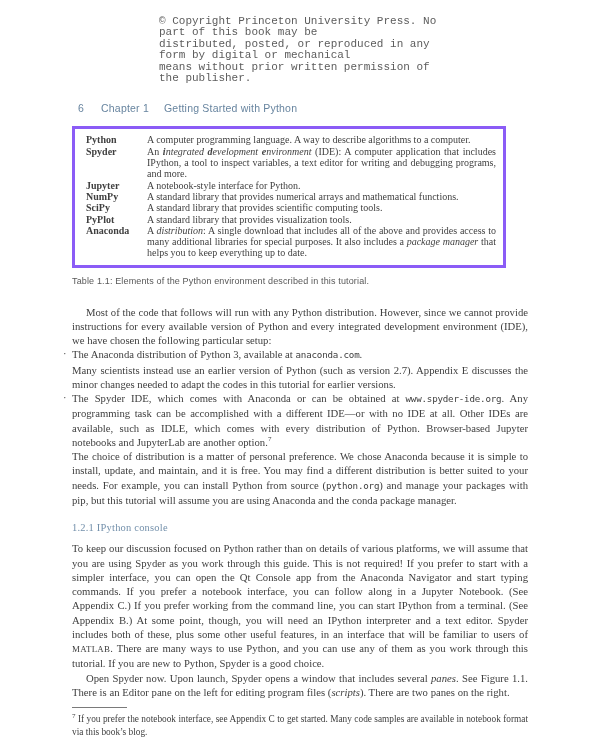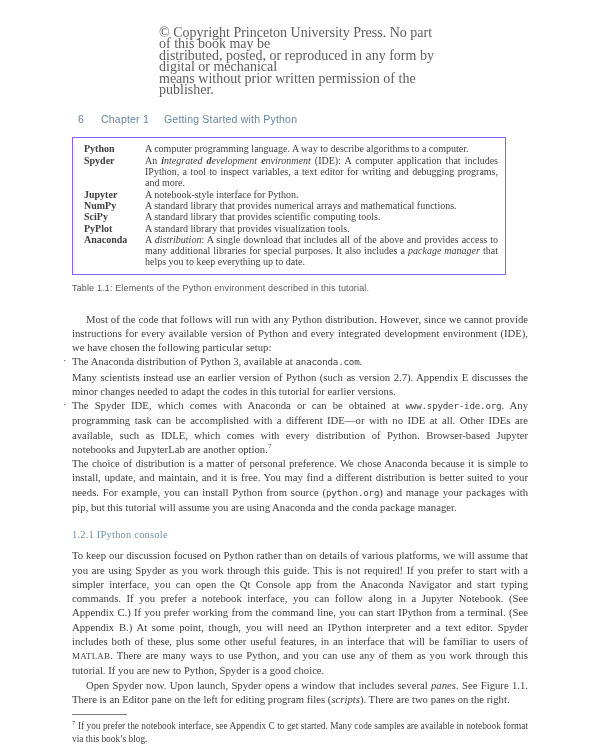--- a/index.html
+++ b/index.html
@@ -1,35 +1,35 @@
 <!DOCTYPE html>
 <html><head>
 <meta charset="utf-8">
 <style>
   html,body{margin:0;padding:0;}
   body{
     width:600px;height:750px;background:#ffffff;overflow:hidden;
     font-family:"Liberation Serif",serif;color:#3e3e3e;
   }
   .copyright{
-    width:282px;margin:27px auto 0;
-    font-family:Liberation Serif, serif;
-    font-size:14px;line-height:11.4px;color:#5c5c5c;
+    width:282px;margin:16px auto 0;
+    font-family:Liberation Mono, monospace;
+    font-size:11px;line-height:11.4px;color:#5c5c5c;
   }
   .page-header{
     display:flex;align-items:baseline;
     margin:18px 72px 0 78px;
     font-family:"Liberation Sans",sans-serif;
     font-size:10.5px;color:#67849f;letter-spacing:.2px;
   }
   .page-header .num{margin-right:17px;}
   .page-header .chap{margin-right:15px;}
   .defs-table{
     box-sizing:border-box;margin:12px 0 0 72px;width:434px;
-    border:1px solid #8b5cf6;padding:5px 0 6px;
+    border:3px solid #8b5cf6;padding:5px 0 6px;
     font-size:10px;line-height:11.3px;color:#3f3f3f;
   }
   .trow{display:flex;}
   .term{flex:0 0 61px;padding-left:11px;font-weight:bold;}
   .desc{flex:1;padding-right:7px;text-align:justify;}
   .table-caption{
     margin:8px 0 0 72px;
     font-family:"Liberation Sans",sans-serif;
     font-size:9px;color:#585858;letter-spacing:.15px;
   }

